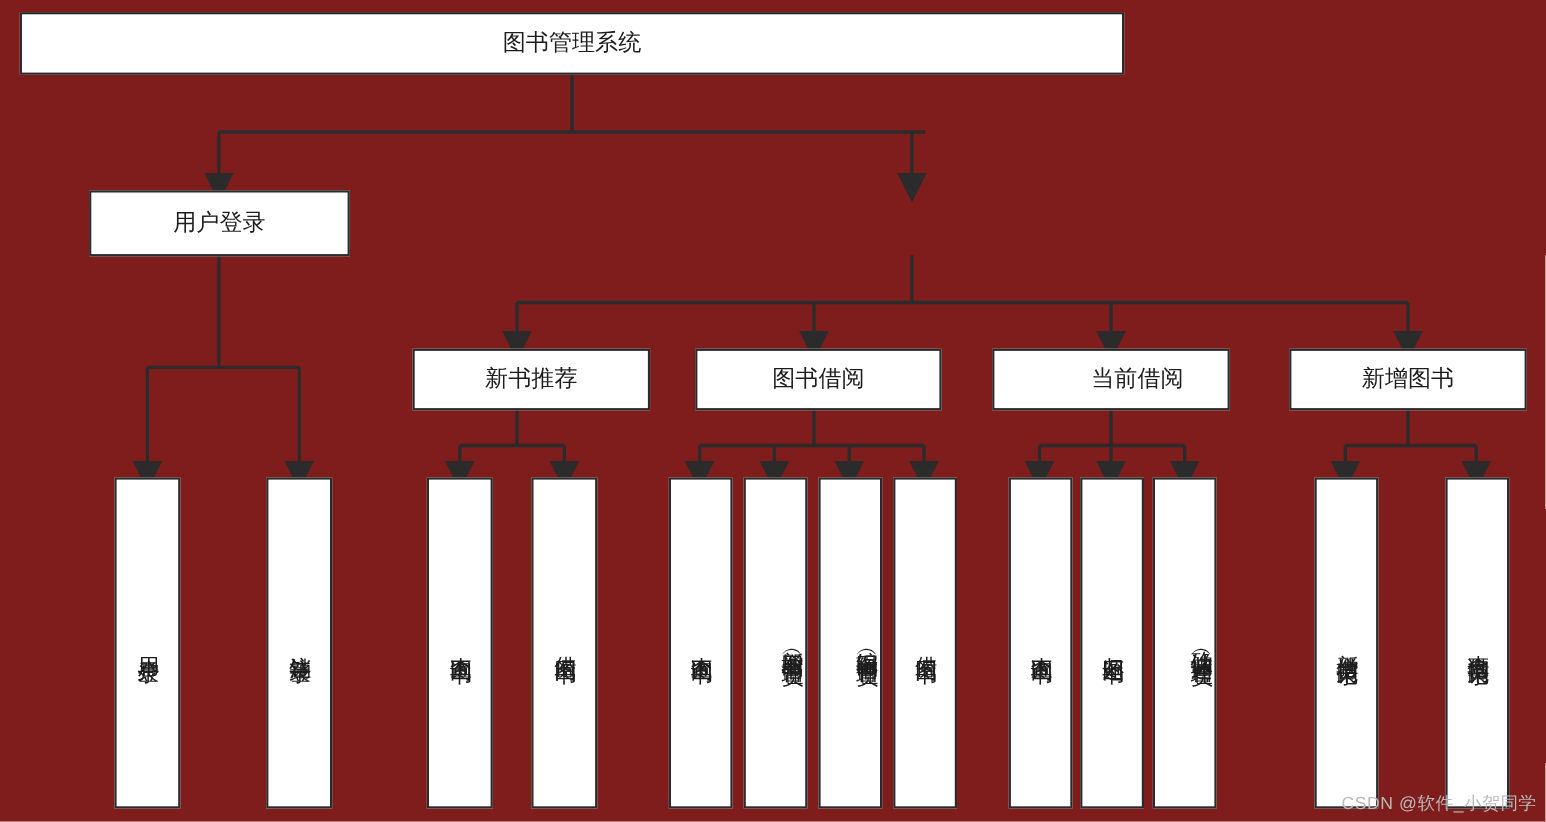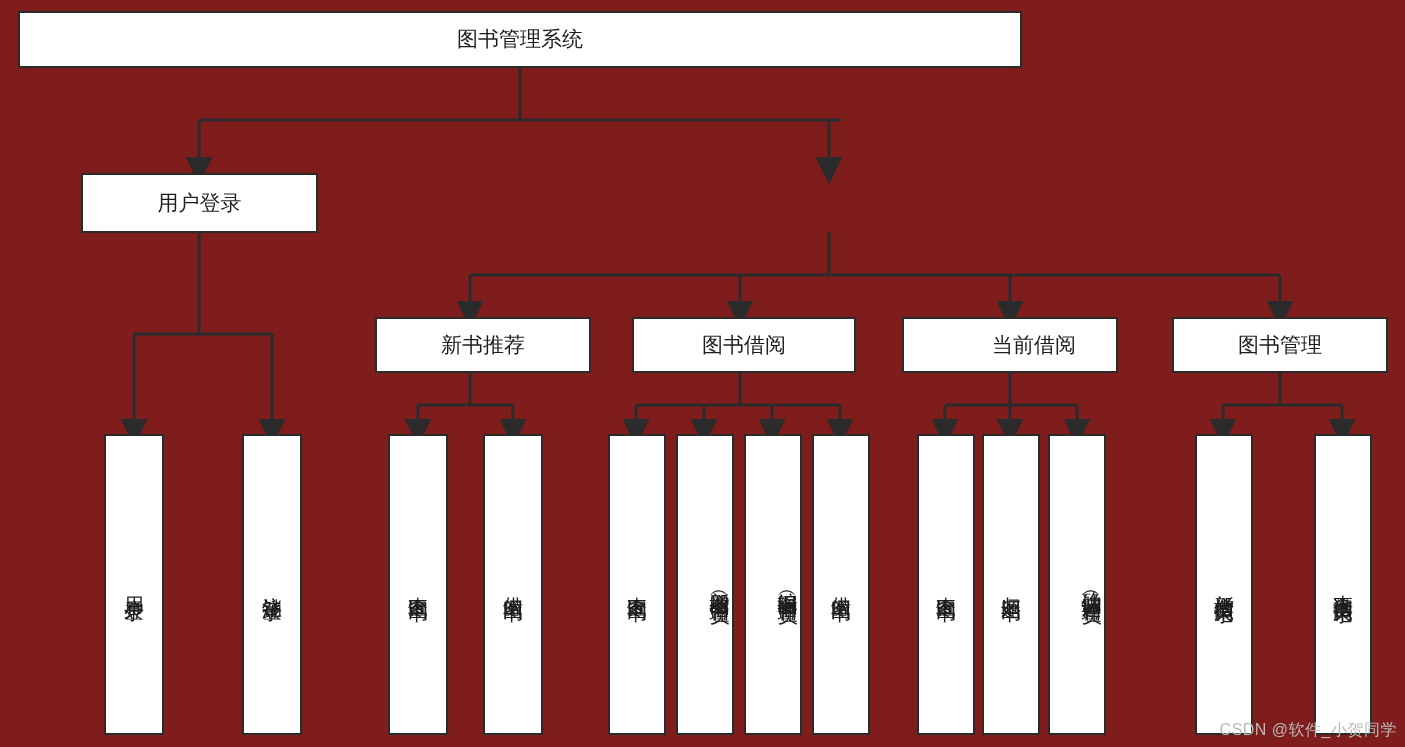--- a/index.html
+++ b/index.html
@@ -117,21 +117,21 @@
     </g>
   </svg>
 
   <div class="node root" style="left:18px; top:11px; width:1004px; height:57px;">图书管理系统</div>
 
   <div class="node h" style="left:81px; top:173px; width:237px; height:60px;">用户登录</div>
 
   <div class="node h" style="left:375px; top:317px; width:216px; height:56px;">新书推荐</div>
   <div class="node h" style="left:632px; top:317px; width:224px; height:56px;">图书借阅</div>
   <div class="node h" style="left:902px; top:317px; width:216px; height:56px;padding-left:48px;">当前借阅</div>
-  <div class="node h" style="left:1172px; top:317px; width:216px; height:56px;">图书管理</div>
+  <div class="node h" style="left:1172px; top:317px; width:216px; height:56px;">新增图书</div>
 
   <div class="node v center" style="left:104px; top:434px; width:60px; height:301px;">用户登录</div>
   <div class="node v center" style="left:242px; top:434px; width:60px; height:301px;">注销登录</div>
 
   <div class="node v center" style="left:388px; top:434px; width:60px; height:301px;">查询图书</div>
   <div class="node v center" style="left:483px; top:434px; width:60px; height:301px;">借阅图书</div>
 
   <div class="node v center" style="left:608px; top:434px; width:58px; height:301px;">查询图书</div>
   <div class="node v" style="left:676px; top:434px; width:58px; height:301px;">新增图书（管理员）</div>
   <div class="node v" style="left:744px; top:434px; width:58px; height:301px;">编辑图书（管理员）</div>

